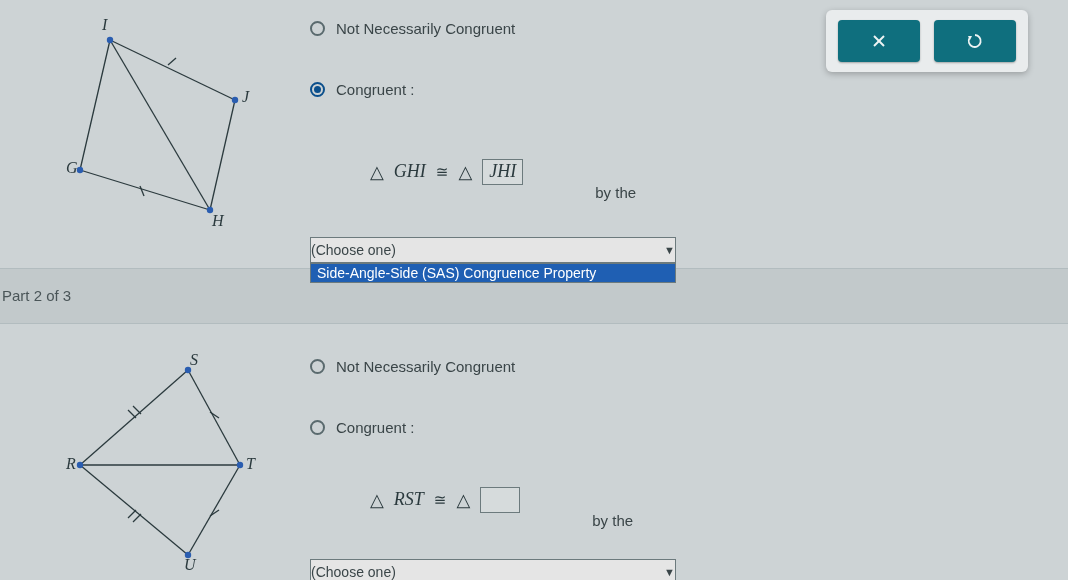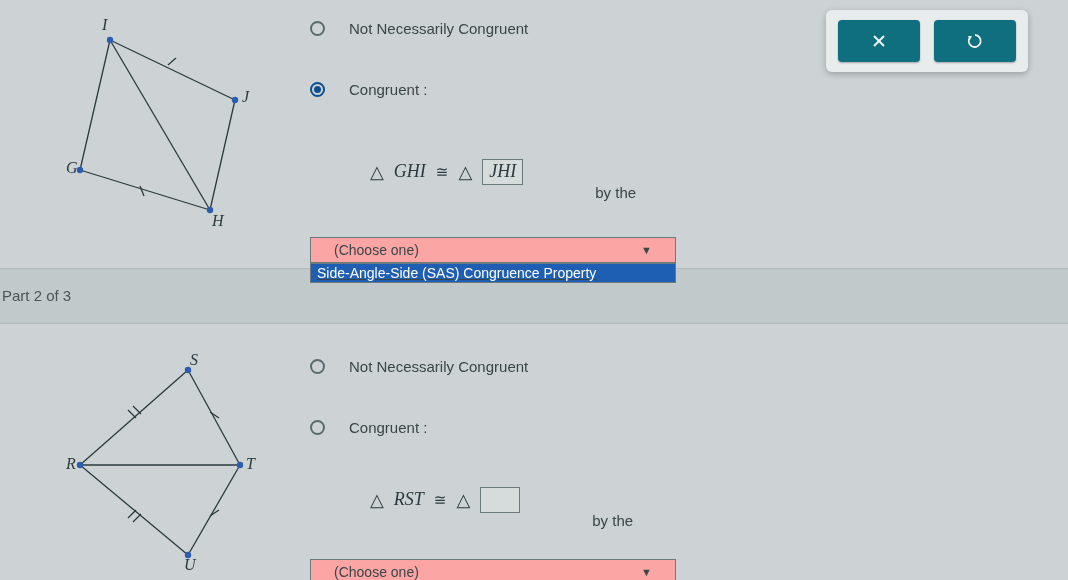--- a/index.html
+++ b/index.html
@@ -42,21 +42,21 @@
   
   .opts {
     position: absolute;
     left: 310px;
     top: 20px;
     width: 440px;
   }
   .opt-row {
     display: flex;
     align-items: center;
-    gap: 24px;
+    gap: 11px;
     font-size: 15px;
     color: #3a4548;
     margin-bottom: 44px;
   }
   .radio {
     width: 15px; height: 15px;
     border: 2px solid #5a6a6e;
     border-radius: 50%;
     display: inline-flex;
     align-items: center;
@@ -104,43 +104,42 @@
     margin-top: 42px;
   }
 
   
   .dropdown-wrap {
     position: relative;
     width: 366px;
   }
   .dropdown {
     border: 1px solid #6c7a7d;
-    background: #fca5a5;
+    background: #e5e5e5;
     height: 26px;
-    padding: 3px 23px;
+    padding: 3px 0;
     font-size: 14px;
     color: #3a4548;
     display: flex;
     justify-content: space-between;
     align-items: center;
     cursor: pointer;
   }
   .dropdown .caret {
     font-size: 11px;
     color: #3a4548;
   }
   .dd-list {
     position: absolute;
     left: 0; top: 26px;
     width: 100%;
     border: 1px solid #6c7a7d;
     background: #14b8a6;
     font-size: 14px;
     z-index: 5;
-    text-decoration: underline;
   }
   .dd-item {
     padding: 1px 6px;
     color: #3a4548;
   }
   .dd-item.hl {
     background: #1f5fb3;
     color: #fff;
   }
 

